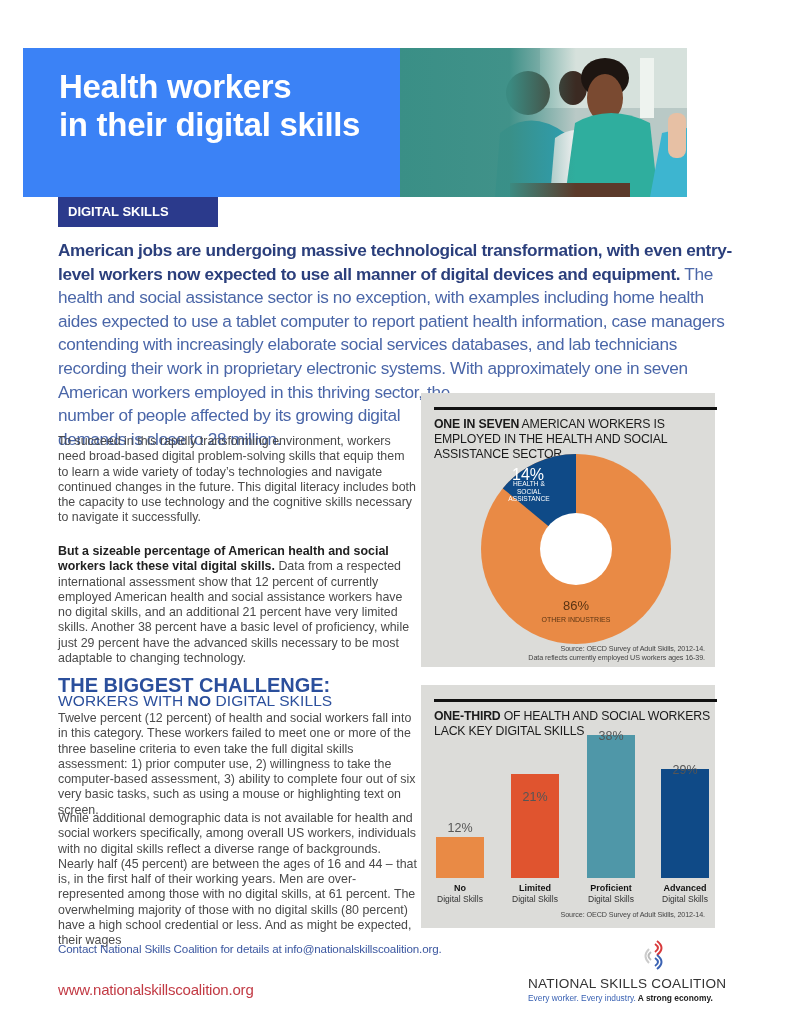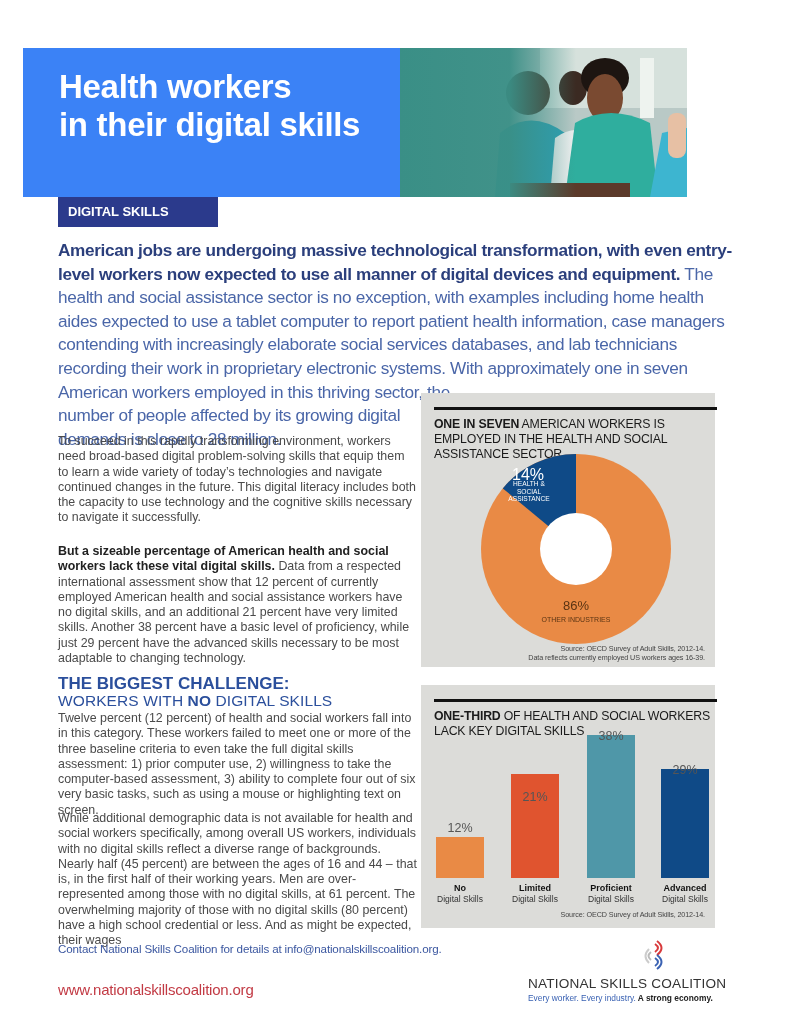--- a/index.html
+++ b/index.html
@@ -12,21 +12,21 @@
   .series-tag { position: absolute; left: 58px; top: 197px; width: 160px; height: 30px; background: #2b3a8c; color: #ffffff; font-size: 13px; line-height: 30px; padding-left: 10px; }
   .series-tag b { font-weight: bold; }
 
   .lead { position: absolute; left: 58px; top: 239px; width: 680px; font-size: 17.2px; line-height: 23.6px; color: #4a66a8; letter-spacing: -0.35px; }
   .lead b { color: #2b3f7c; }
 
   .body-col { position: absolute; left: 58px; width: 360px; font-size: 12.4px; line-height: 15.3px; color: #4a4a4a; }
   .body-col b { color: #222; }
   .p1 { top: 434px; }
   .p2 { top: 536px; margin-top: 8px; }
-  .challenge-h1 { position: absolute; left: 58px; top: 674px; font-size: 17px; font-weight: bold; color: #2b4f9c; }
+  .challenge-h1 { position: absolute; left: 58px; top: 674px; font-size: 20px; font-weight: bold; color: #2b4f9c; }
   .challenge-h2 { position: absolute; left: 58px; top: 692px; font-size: 15.5px; color: #2b4f9c; letter-spacing: 0.1px; }
   .challenge-h2 b { font-weight: bold; }
   .p3 { top: 711px; }
   .p4 { top: 811px; }
 
   .panel { position: absolute; left: 421px; width: 294px; background: #dcdcd9; }
   .panel .rule { position: absolute; left: 13px; width: 283px; height: 3px; background: #111; top: 14px; }
   .panel .ptitle { position: absolute; left: 13px; top: 24px; font-size: 12.3px; line-height: 15px; color: #1a1a1a; font-weight: normal; letter-spacing: -0.2px; }
   .panel .ptitle b { font-weight: bold; }
   .donut-panel { top: 393px; height: 274px; }

